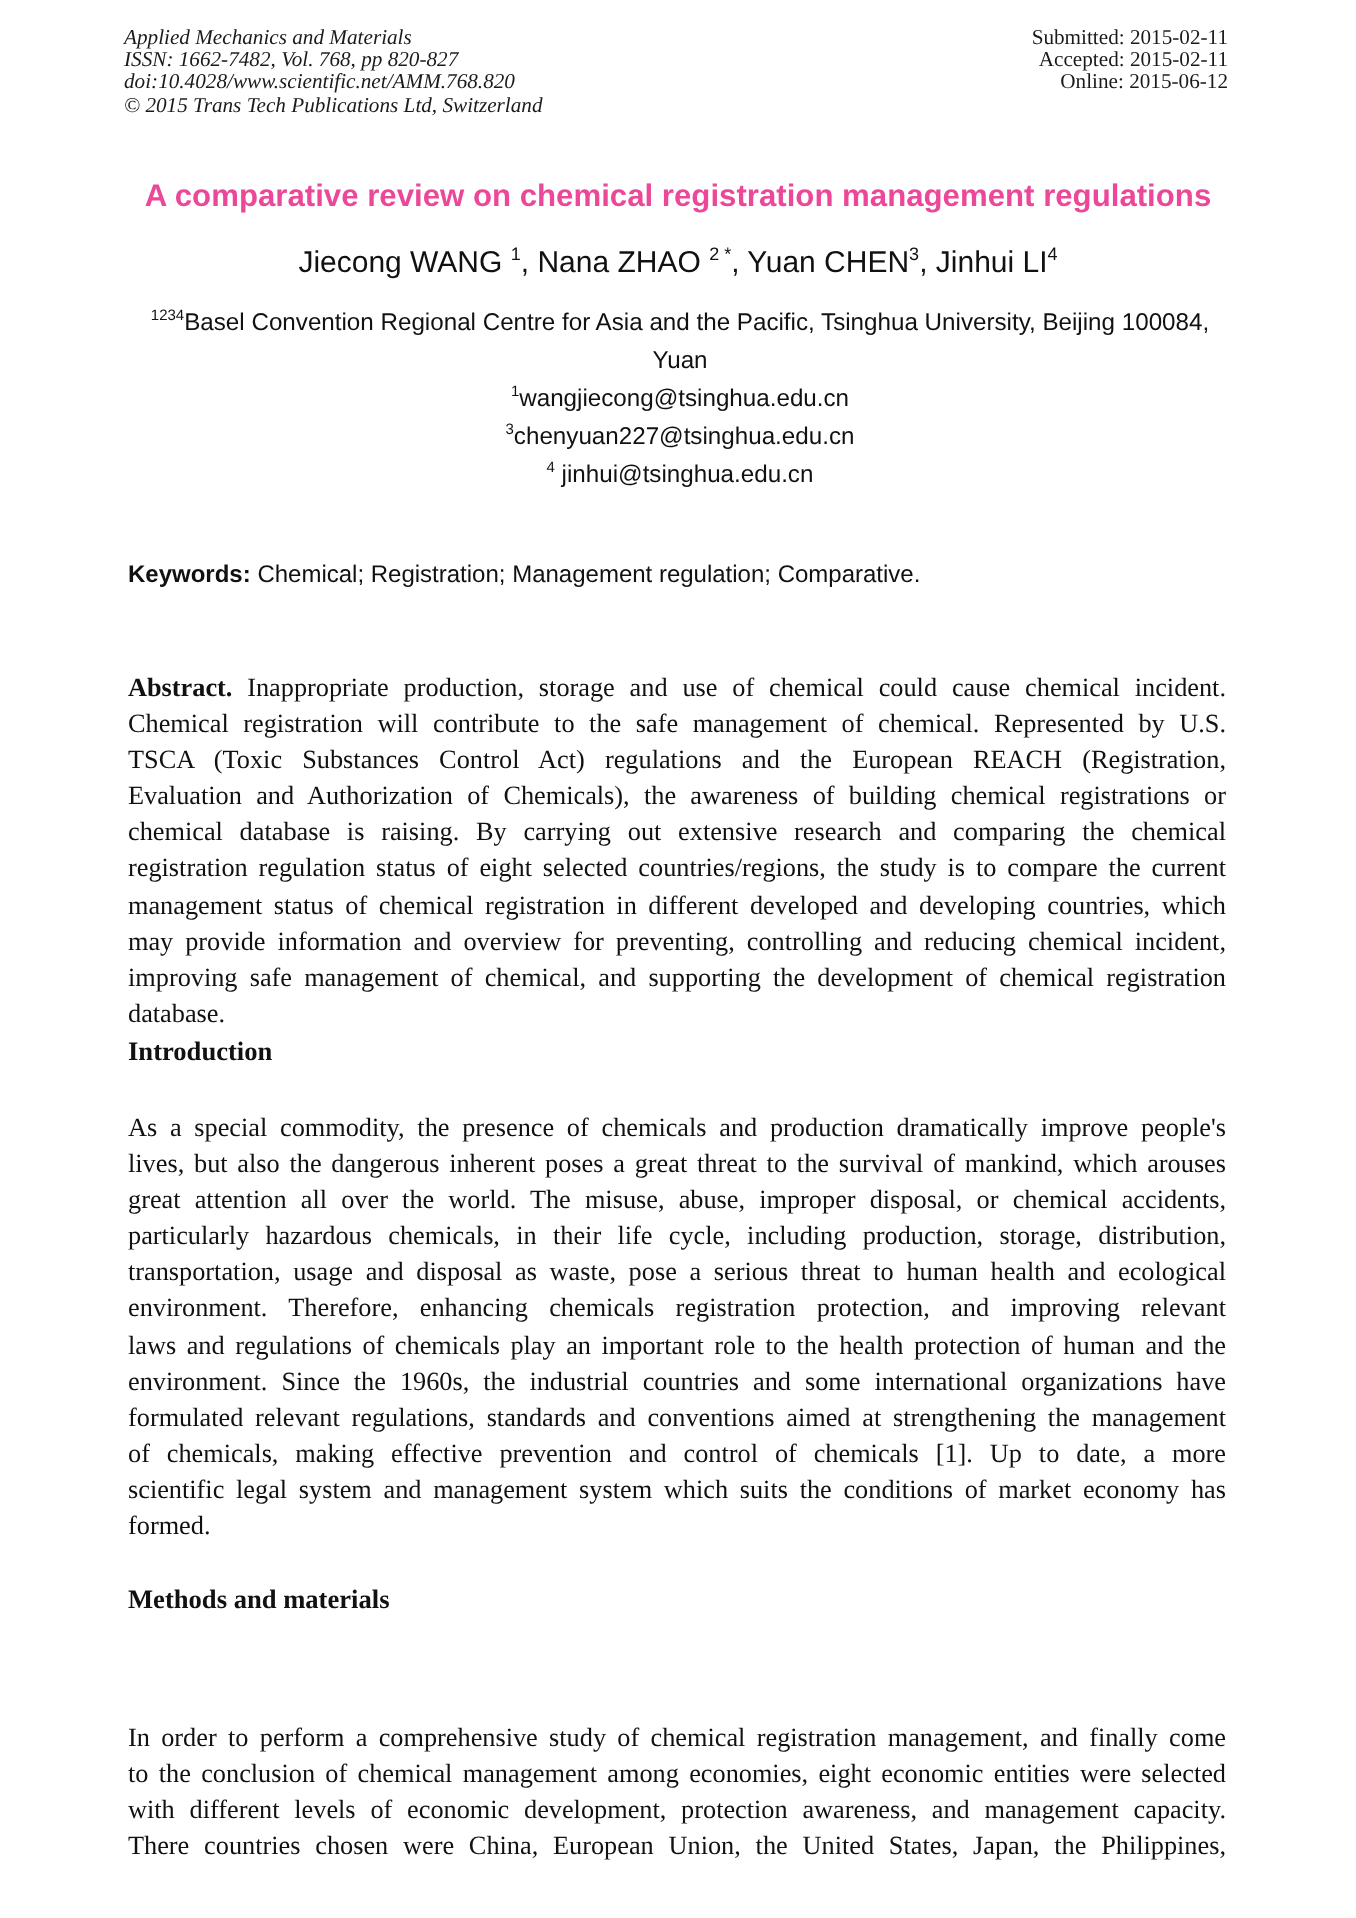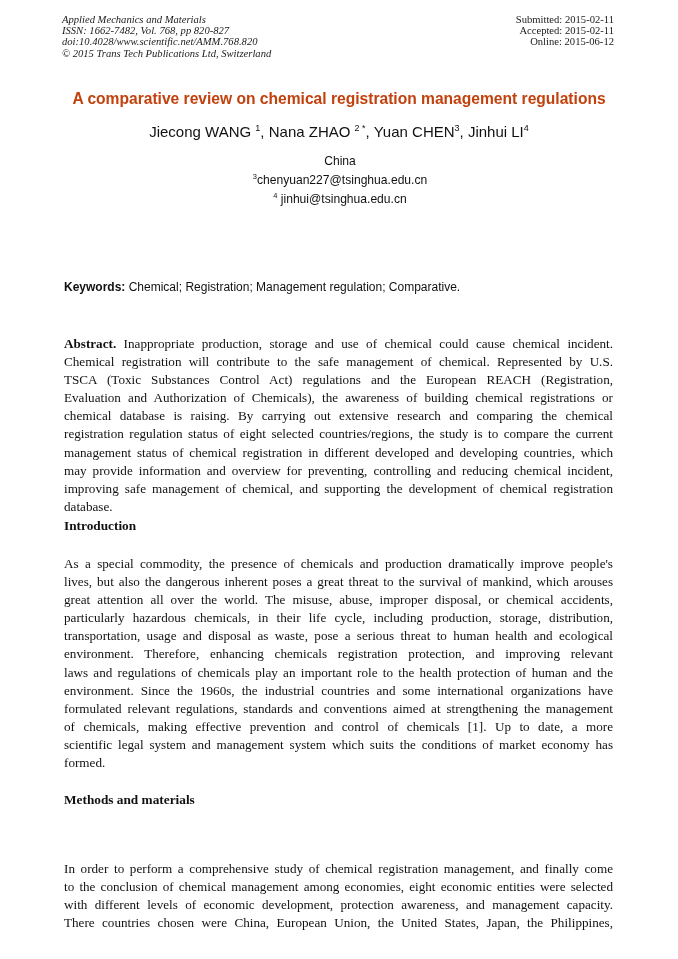--- a/index.html
+++ b/index.html
@@ -3,21 +3,21 @@
 <meta charset="utf-8">
 <style>
   html, body { margin: 0; padding: 0; background: #ffffff; }
   body { width: 678px; height: 959px; position: relative; overflow: hidden; color: #111; }
   .page { position: absolute; left: 0; top: 0; width: 678px; height: 959px; border-radius: 10px; }
 
   .hdr-left { position: absolute; left: 62px; top: 14px; font-family: "Liberation Serif", serif; font-style: italic; font-size: 10.6px; line-height: 11.2px; color: #1a1a1a; }
   .hdr-right { position: absolute; right: 64px; top: 14px; font-family: "Liberation Serif", serif; font-size: 10.6px; line-height: 11.2px; text-align: right; color: #1a1a1a; }
   .hdr-line { display: block; white-space: nowrap; }
 
-  .title { position: absolute; left: 0; width: 678px; top: 90px; text-align: center; font-family: "Liberation Sans", sans-serif; font-weight: bold; font-size: 15.6px; color: #c2410c; }
+  .title { position: absolute; left: 0; width: 678px; top: 90px; text-align: center; font-family: "Liberation Sans", sans-serif; font-weight: bold; font-size: 15.6px; color: #ec4899; }
   .authors { position: absolute; left: 0; width: 678px; top: 123px; text-align: center; font-family: "Liberation Sans", sans-serif; font-size: 15px; color: #111; }
   .authors sup { font-size: 9px; vertical-align: 6px; line-height: 0; }
 
   .affil { position: absolute; left: 62px; width: 556px; top: 152px; text-align: center; font-family: "Liberation Sans", sans-serif; font-size: 12.1px; line-height: 19px; color: #111; }
   .affil sup { font-size: 7.5px; vertical-align: 5px; line-height: 0; }
   .affil .line { display: block; white-space: nowrap; }
 
   .keywords { position: absolute; left: 64px; top: 280px; font-family: "Liberation Sans", sans-serif; font-size: 12px; color: #111; white-space: nowrap; }
   .keywords b { font-weight: bold; }
 
@@ -46,21 +46,23 @@
     <span class="hdr-line">Online: 2015-06-12</span>
   </div>
 
   <div class="title">A comparative review on chemical registration management regulations</div>
 
   <div class="authors">
     <span>Jiecong WANG </span><sup>1</sup><span>, </span><span>Nana ZHAO </span><sup>2 *</sup><span>, </span><span>Yuan CHEN</span><sup>3</sup><span>, </span><span>Jinhui LI</span><sup>4</sup>
   </div>
 
   <div class="affil">
-    <span class="line">China</span>
+    <span class="line"><sup>1234</sup><span>Basel Convention Regional Centre for Asia and the Pacific, Tsinghua University, Beijing 100084,</span></span>
+    <span class="line">Yuan</span>
+    <span class="line"><sup>1</sup><span>wangjiecong@tsinghua.edu.cn</span></span>
     <span class="line"><sup>3</sup><span>chenyuan227@tsinghua.edu.cn</span></span>
     <span class="line"><sup>4</sup><span> jinhui@tsinghua.edu.cn</span></span>
   </div>
 
   <div class="keywords"><b>Keywords:</b><span> Chemical; Registration; Management regulation; Comparative.</span></div>
 
   <div class="para" style="top:335px;">
     <span class="l"><b>Abstract.</b><span> Inappropriate production, storage and use of chemical could cause chemical incident.</span></span>
     <span class="l">Chemical registration will contribute to the safe management of chemical. Represented by U.S.</span>
     <span class="l">TSCA (Toxic Substances Control Act) regulations and the European REACH (Registration,</span>

